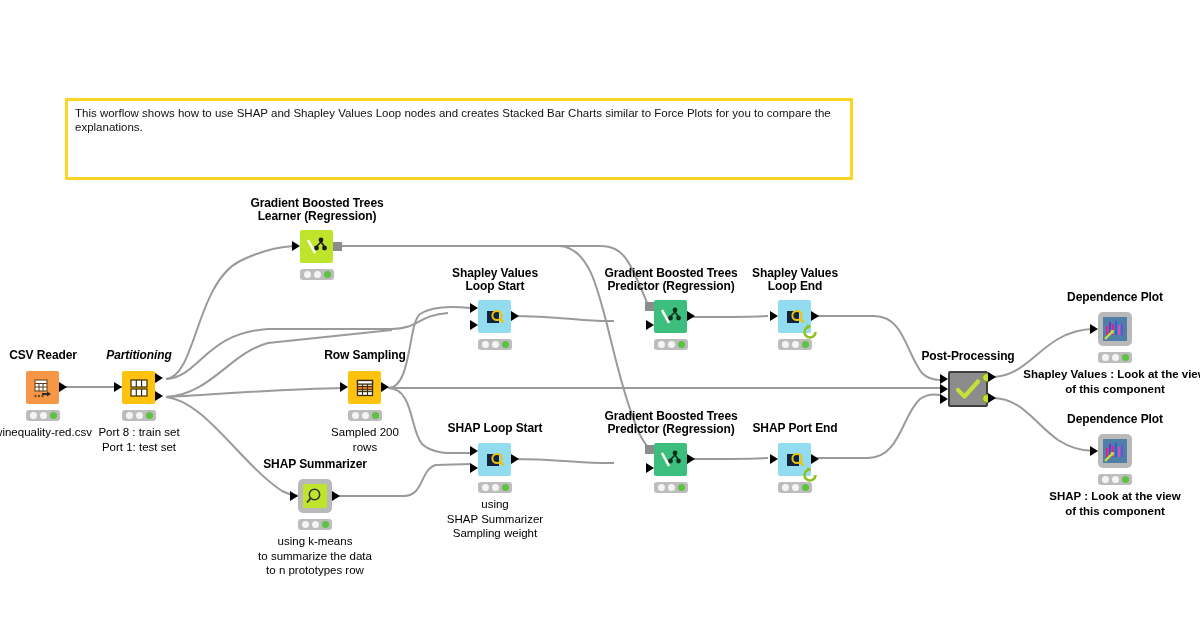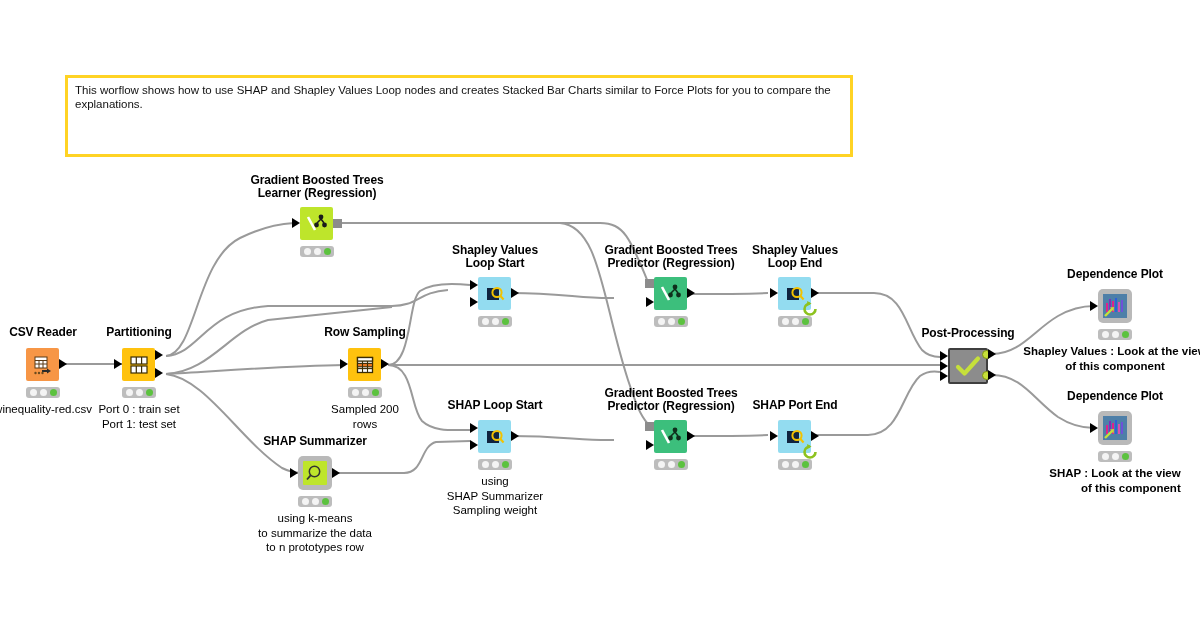--- a/index.html
+++ b/index.html
@@ -4,21 +4,21 @@
 <style>
   * { box-sizing: border-box; }
   html, body { margin:0; padding:0; }
   body {
     width:1200px; height:630px;
     background:#ffffff;
     font-family:"Liberation Sans", sans-serif;
     position:relative;
     overflow:hidden;
   }
-  #canvas { position:absolute; inset:0; }
+  #canvas { position:absolute; inset:0;margin-top:23px; }
   #edges { position:absolute; left:0; top:0; width:1200px; height:630px; }
 
   
   .annotation {
     position:absolute;
     left:65px; top:75px; width:788px; height:82px;
     border:3px solid #FFD324;
     background:#ffffff;
     padding:5px 7px;
     font-size:11.5px;
@@ -191,40 +191,40 @@
     <div class="port-out" style="left:33px; top:11px;"></div>
     <div class="status" style="left:0; top:39px;">
       <span class="led"></span>
       <span class="led"></span>
       <span class="led on"></span>
     </div>
     <div class="node-sub" style="top:54px;">winequality-red.csv</div>
   </div>
 
   <div class="node" style="left:122px; top:348px; width:34px;">
-    <div class="node-title" style="top:-22px;">Partitioning</div>
+    <div class="node-title" style="top:-22px;font-style:italic;">Partitioning</div>
     <div class="nbody c-yellow" style="left:0; top:0;">
       <svg width="20" height="20" viewBox="0 0 20 20">
         <rect x="2" y="2" width="16" height="7" fill="#ffffff" stroke="#3b2d05" stroke-width="1.2"></rect>
         <line x1="7.3" y1="2" x2="7.3" y2="9" stroke="#3b2d05" stroke-width="1.2"></line>
         <line x1="12.6" y1="2" x2="12.6" y2="9" stroke="#3b2d05" stroke-width="1.2"></line>
         <rect x="2" y="11" width="16" height="7" fill="#ffffff" stroke="#3b2d05" stroke-width="1.2"></rect>
         <line x1="7.3" y1="11" x2="7.3" y2="18" stroke="#3b2d05" stroke-width="1.2"></line>
         <line x1="12.6" y1="11" x2="12.6" y2="18" stroke="#3b2d05" stroke-width="1.2"></line>
       </svg>
     </div>
     <div class="port-in" style="left:-8px; top:11px;"></div>
     <div class="port-out" style="left:33px; top:2px;"></div>
     <div class="port-out" style="left:33px; top:20px;"></div>
     <div class="status" style="left:0; top:39px;">
       <span class="led"></span>
       <span class="led"></span>
       <span class="led on"></span>
     </div>
-    <div class="node-sub" style="top:54px;">Port 0 : train set
+    <div class="node-sub" style="top:54px;">Port 8 : train set
 Port 1: test set</div>
   </div>
 
   <div class="node" style="left:300px; top:207px; width:34px;">
     <div class="node-title" style="top:-33px;">Gradient Boosted Trees
 Learner (Regression)</div>
     <div class="nbody c-lime" style="left:0; top:0;">
       <svg width="22" height="22" viewBox="0 0 22 22">
         <circle cx="15" cy="4" r="2.4" fill="#1b1b1b"></circle>
         <circle cx="10.5" cy="12" r="2.4" fill="#1b1b1b"></circle>
@@ -484,17 +484,17 @@
           <path d="M 7 13.5 L 11 13 L 10.5 17.5 Z" fill="#C6E03A"></path>
         </svg>
       </div>
     </div>
     <div class="port-in" style="left:-8px; top:12px;"></div>
     <div class="status" style="left:0; top:40px;">
       <span class="led"></span>
       <span class="led"></span>
       <span class="led on"></span>
     </div>
-    <div class="node-sub bold" style="top:55px;text-align:right;">SHAP : Look at the view
+    <div class="node-sub bold" style="top:55px;">SHAP : Look at the view
 of this component</div>
   </div>
 
 </div>
 
 </body></html>

